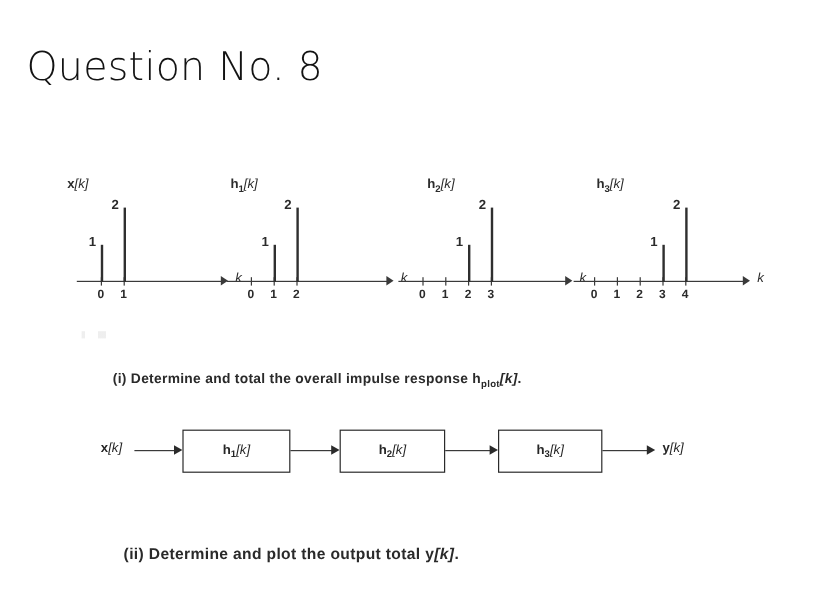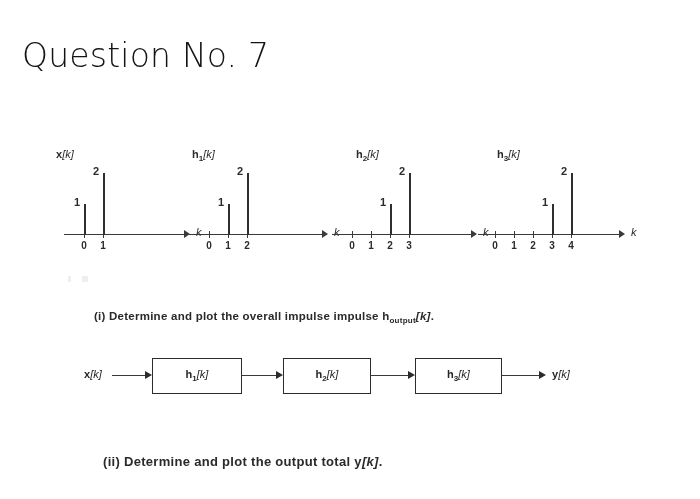--- a/index.html
+++ b/index.html
@@ -168,21 +168,21 @@
     width: 40px;
     height: 6px;
     opacity: 0.12;
     background:
       linear-gradient(to right, #777 0 3px, transparent 3px 14px, #777 14px 20px, transparent 20px 100%);
   }
 </style>
 </head>
 <body>
 
-<div class="page-title">Question No. 7</div>
+<div class="page-title">Question No. 8</div>
 
 <div class="plot" id="plot-0" style="left:56px; width:150px;">
   <div class="sig-label" style="left:0px;">
     <span>x</span><i>[k]</i>
   </div>
   <div class="axis" style="left:8px; width:122px;"></div>
   <div class="axis-arrow" style="left:128px;"></div>
   <div class="axis-name" style="left:140px;">k</div>
 
   <div class="tick" style="left:28px;"></div>
@@ -261,21 +261,21 @@
 
   <div class="stem" style="left:69px; top:56px; height:31px;"></div>
   <div class="stem-value" style="left:51px; top:48px;">1</div>
   <div class="stem" style="left:88px; top:25px; height:62px;"></div>
   <div class="stem-value" style="left:70px; top:17px;">2</div>
 </div>
 
 <div class="artifact"></div>
 
 <div class="qtext" id="qtext-1">
-  <span>(i) Determine and plot the overall impulse impulse h</span><sub>output</sub><i>[k]</i><span>.</span>
+  <span>(i) Determine and total the overall impulse response h</span><sub>plot</sub><i>[k]</i><span>.</span>
 </div>
 
 <div class="blockdiagram">
   <div class="io-label" style="left:84px;">
     <span>x</span><i>[k]</i>
   </div>
   <div class="wire" style="left:112px; width:34px;"></div>
   <div class="wire-arrow" style="left:145px;"></div>
 
   <div class="blk" style="left:152px; width:90px;">

